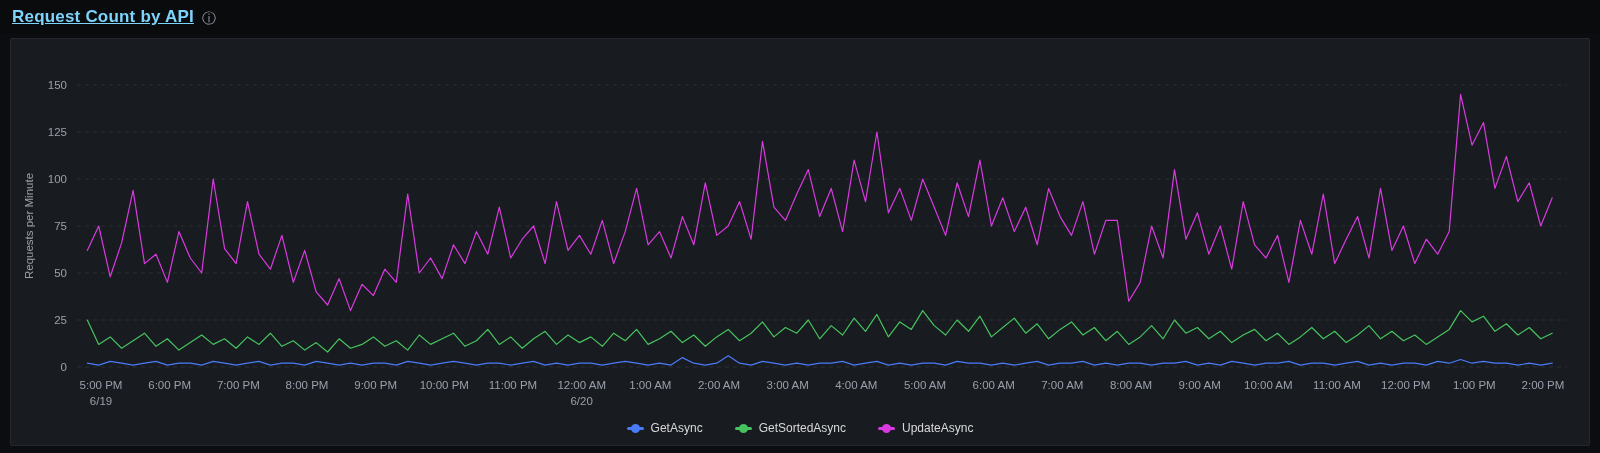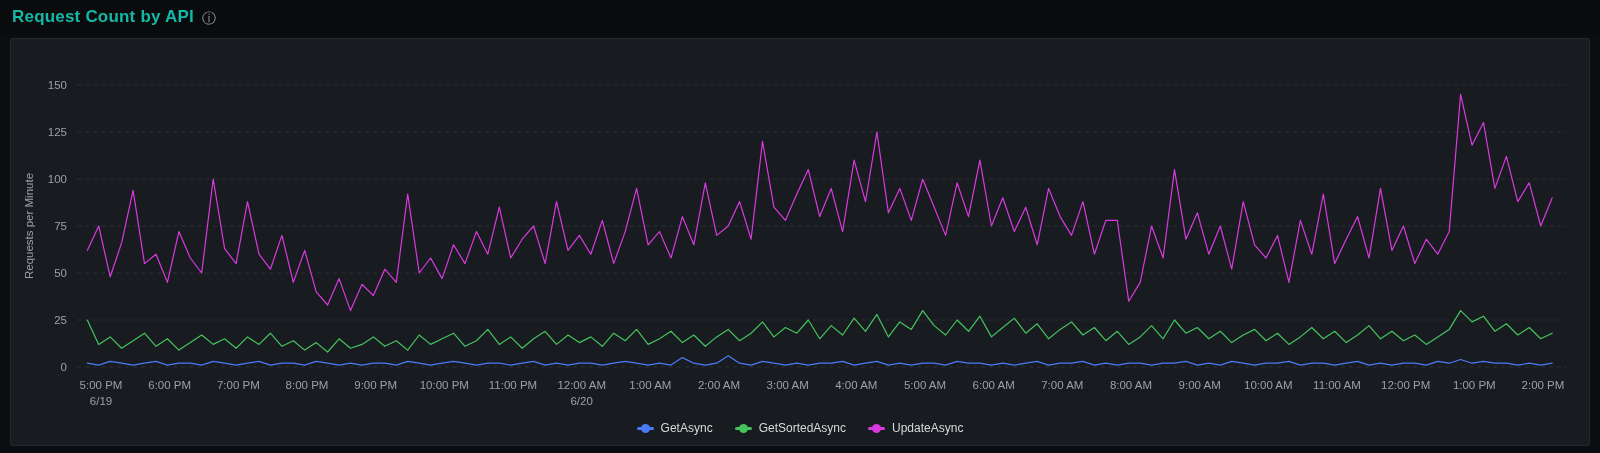--- a/index.html
+++ b/index.html
@@ -7,34 +7,34 @@
     width:1600px;height:453px;overflow:hidden;
     background:#0c0d10;
     font-family:"Liberation Sans",sans-serif;
     position:relative;
   }
   .topbar{
     height:34px;display:flex;align-items:center;gap:8px;
     padding:0 12px;background:#0a0b0d;
   }
   .panel-title{
-    color:#14b8a6;font-size:17px;font-weight:700;letter-spacing:.2px;
+    color:#7dd3fc;font-size:17px;font-weight:700;letter-spacing:.2px;text-decoration:underline;
   }
   .info-icon{
     color:#9aa0ab;font-size:14px;line-height:1;cursor:default;margin-top:2px;
   }
   .panel{
     position:absolute;left:10px;right:10px;top:38px;bottom:7px;
     background:#181b1f;border:1px solid rgba(204,204,220,0.07);border-radius:2px;
     display:flex;flex-direction:column;padding:6px 8px 4px 8px;box-sizing:border-box;
   }
   #chart-svg{flex:1 1 auto;width:100%;}
   #chart-svg text{font-family:"Liberation Sans",sans-serif;}
   .legend{
-    height:26px;display:flex;align-items:center;justify-content:center;gap:22px;
+    height:26px;display:flex;align-items:center;justify-content:center;gap:32px;
     flex:0 0 auto;
   }
   .legend-item{
     display:flex;align-items:center;gap:7px;cursor:pointer;
   }
   .legend-marker{position:relative;width:17px;height:9px;display:inline-block;}
   .legend-line{position:absolute;left:0;top:3px;width:17px;height:3px;border-radius:2px;}
   .legend-dot{position:absolute;left:4px;top:0;width:9px;height:9px;border-radius:50%;}
   .legend-label{color:#d8d9da;font-size:12px;}
 </style>

